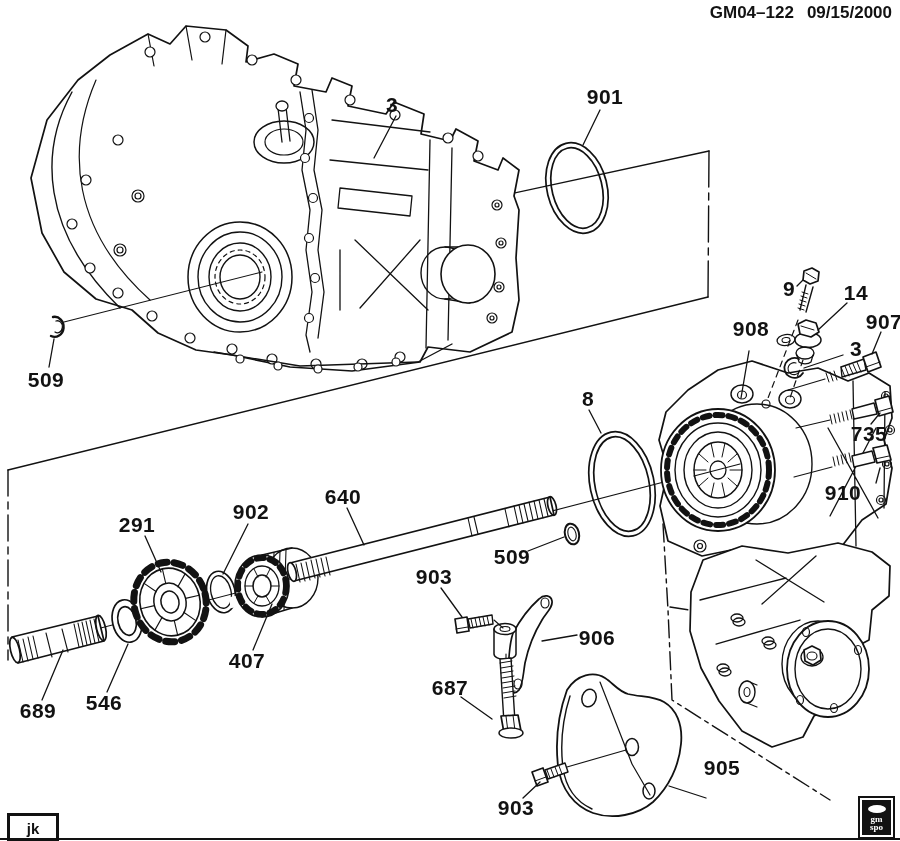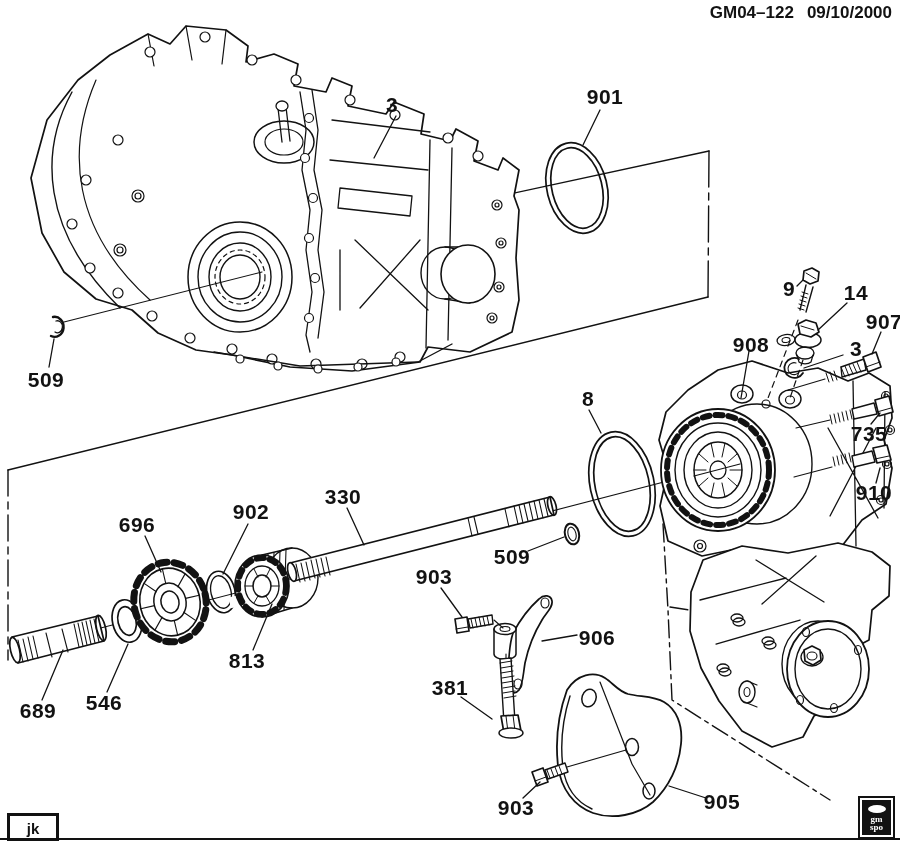--- a/index.html
+++ b/index.html
@@ -397,46 +397,46 @@
         <path d="M577,635 L542,641"></path>
         <path d="M461,697 L492,719"></path>
         <path d="M523,798 L540,782"></path>
         <path d="M706,798 L669,786"></path>
       </g>
     </g>
   </svg>
 
   <div class="hdr">
     <span>GM04–122</span>
-    <span>09/10/2000</span>
+    <span>09/15/2000</span>
   </div>
 
   <div class="callout" style="left:392px;top:105px">3</div>
   <div class="callout" style="left:605px;top:97px">901</div>
   <div class="callout" style="left:46px;top:380px">509</div>
   <div class="callout" style="left:588px;top:399px">8</div>
-  <div class="callout" style="left:751px;top:345px">908</div>
+  <div class="callout" style="left:751px;top:329px">908</div>
   <div class="callout" style="left:789px;top:289px">9</div>
   <div class="callout" style="left:856px;top:293px">14</div>
   <div class="callout" style="left:856px;top:349px">3</div>
   <div class="callout" style="left:884px;top:322px">907</div>
   <div class="callout" style="left:869px;top:434px">735</div>
-  <div class="callout" style="left:874px;top:493px">910</div>
-  <div class="callout" style="left:343px;top:497px">330</div>
+  <div class="callout" style="left:843px;top:493px">910</div>
+  <div class="callout" style="left:343px;top:497px">640</div>
   <div class="callout" style="left:512px;top:557px">509</div>
-  <div class="callout" style="left:137px;top:525px">696</div>
+  <div class="callout" style="left:137px;top:525px">291</div>
   <div class="callout" style="left:251px;top:512px">902</div>
-  <div class="callout" style="left:247px;top:661px">813</div>
+  <div class="callout" style="left:247px;top:661px">407</div>
   <div class="callout" style="left:38px;top:711px">689</div>
   <div class="callout" style="left:104px;top:703px">546</div>
   <div class="callout" style="left:434px;top:577px">903</div>
   <div class="callout" style="left:597px;top:638px">906</div>
-  <div class="callout" style="left:450px;top:688px">381</div>
+  <div class="callout" style="left:450px;top:688px">687</div>
   <div class="callout" style="left:516px;top:808px">903</div>
-  <div class="callout" style="left:722px;top:802px">905</div>
+  <div class="callout" style="left:722px;top:768px">905</div>
 
   <div class="jk">
     <span>jk</span>
   </div>
   <div class="rule"></div>
   <div class="spo">
     <div class="spo-in">
       <div class="spo-oval"></div>
       <div class="spo-txt">gm</div>
       <div class="spo-txt">spo</div>

